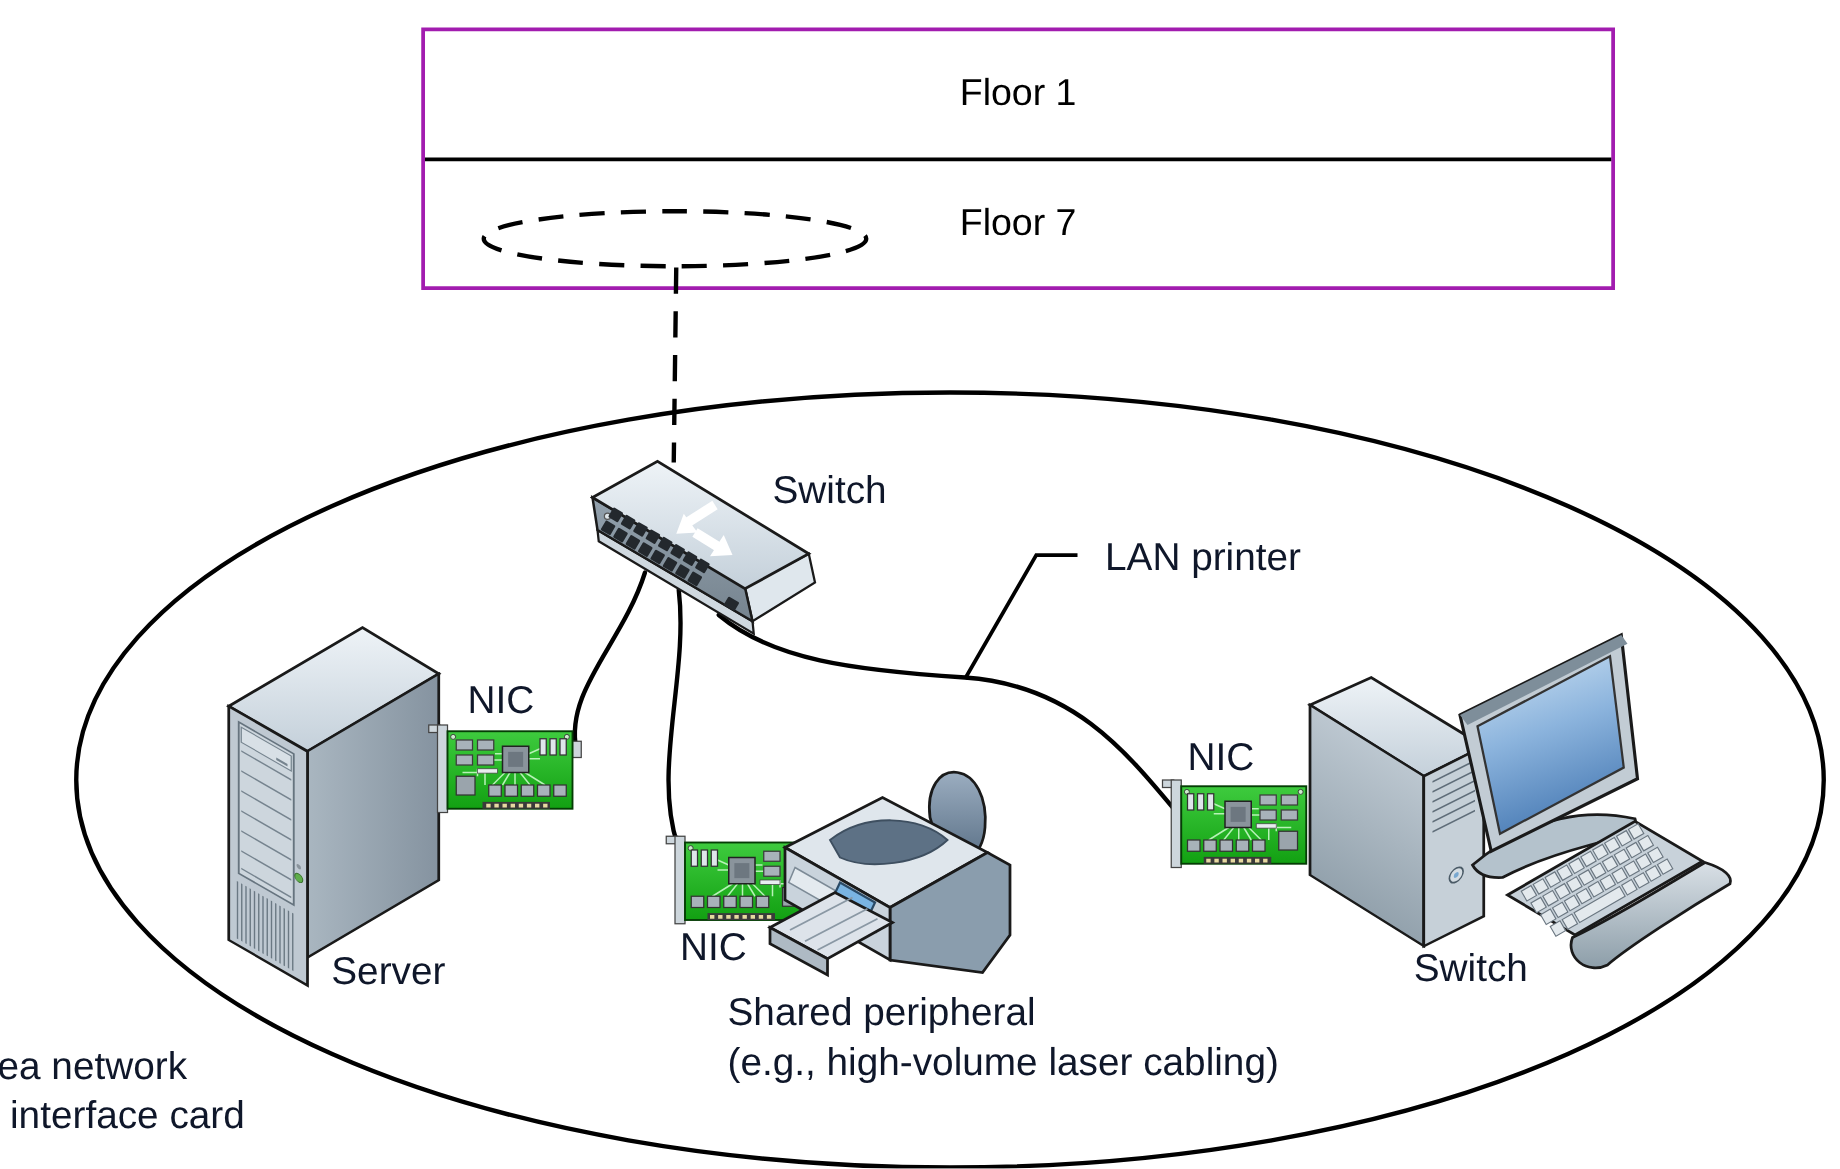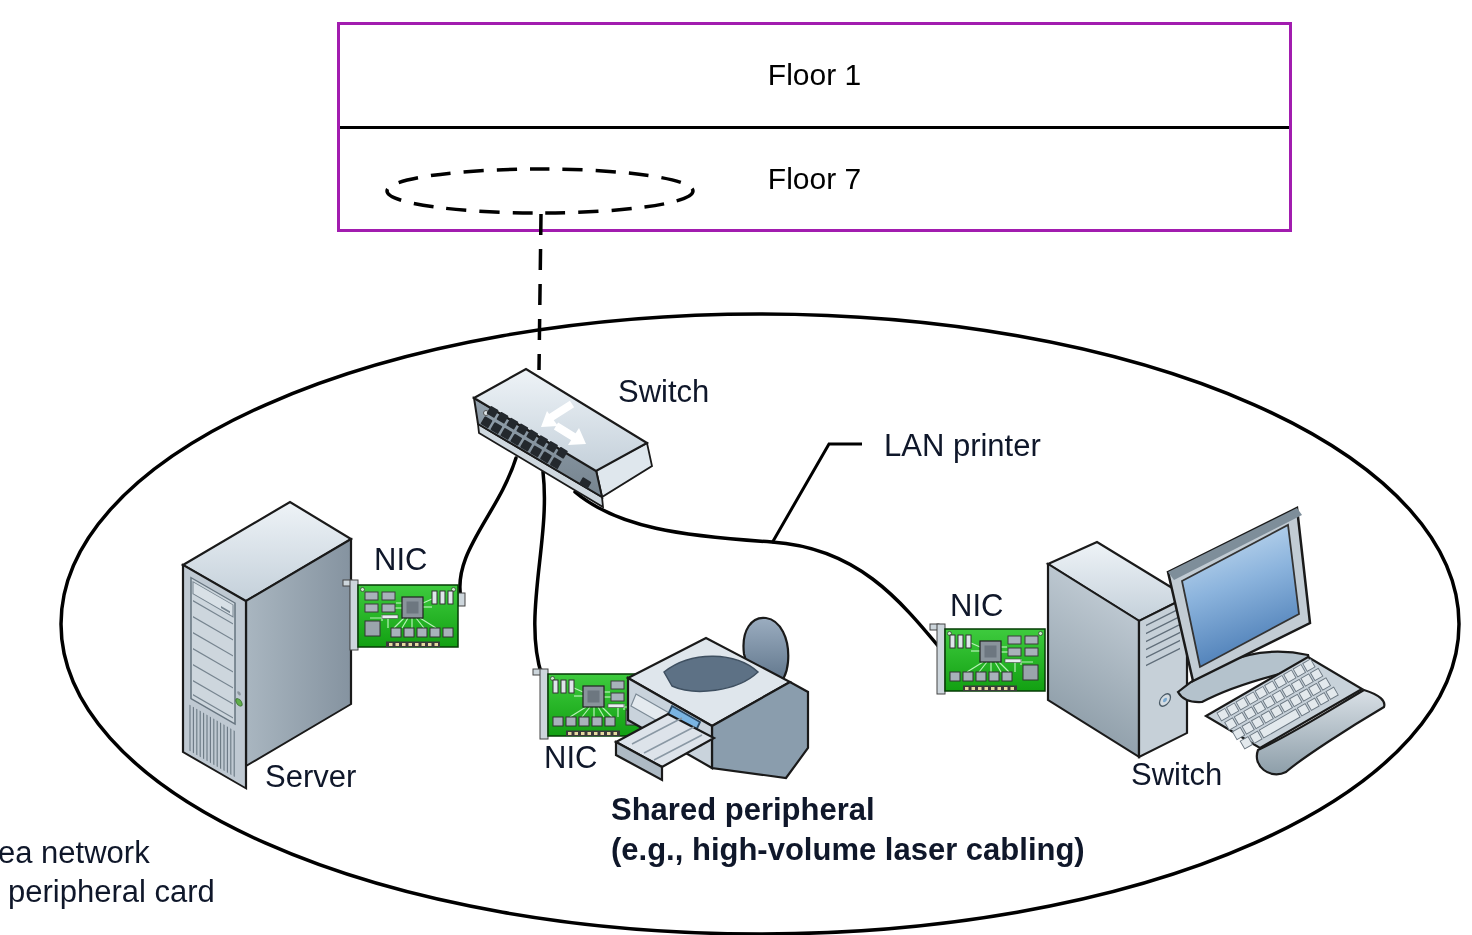--- a/index.html
+++ b/index.html
@@ -336,24 +336,24 @@
   </svg>
 
   <div class="label" style="left:618px;top:374px;">Switch</div>
 
   <div class="label" style="left:884px;top:428px;">LAN printer</div>
 
   <div class="label" style="left:374px;top:542px;">NIC</div>
   <div class="label" style="left:265px;top:759px;">Server</div>
 
   <div class="label" style="left:544px;top:740px;">NIC</div>
-  <div class="label two-line" style="left:611px;top:790px;font-weight:bold;">
+  <div class="label two-line" style="left:582px;top:790px;">
     <div>Shared peripheral</div>
     <div>(e.g., high-volume laser cabling)</div>
   </div>
 
   <div class="label" style="left:950px;top:588px;">NIC</div>
   <div class="label" style="left:1131px;top:757px;">Switch</div>
 
   <div class="label" style="left:-2px;top:835px;">ea network</div>
-  <div class="label" style="left:8px;top:874px;">peripheral card</div>
+  <div class="label" style="left:8px;top:874px;">interface card</div>
 
 </div>
 
 </body></html>

